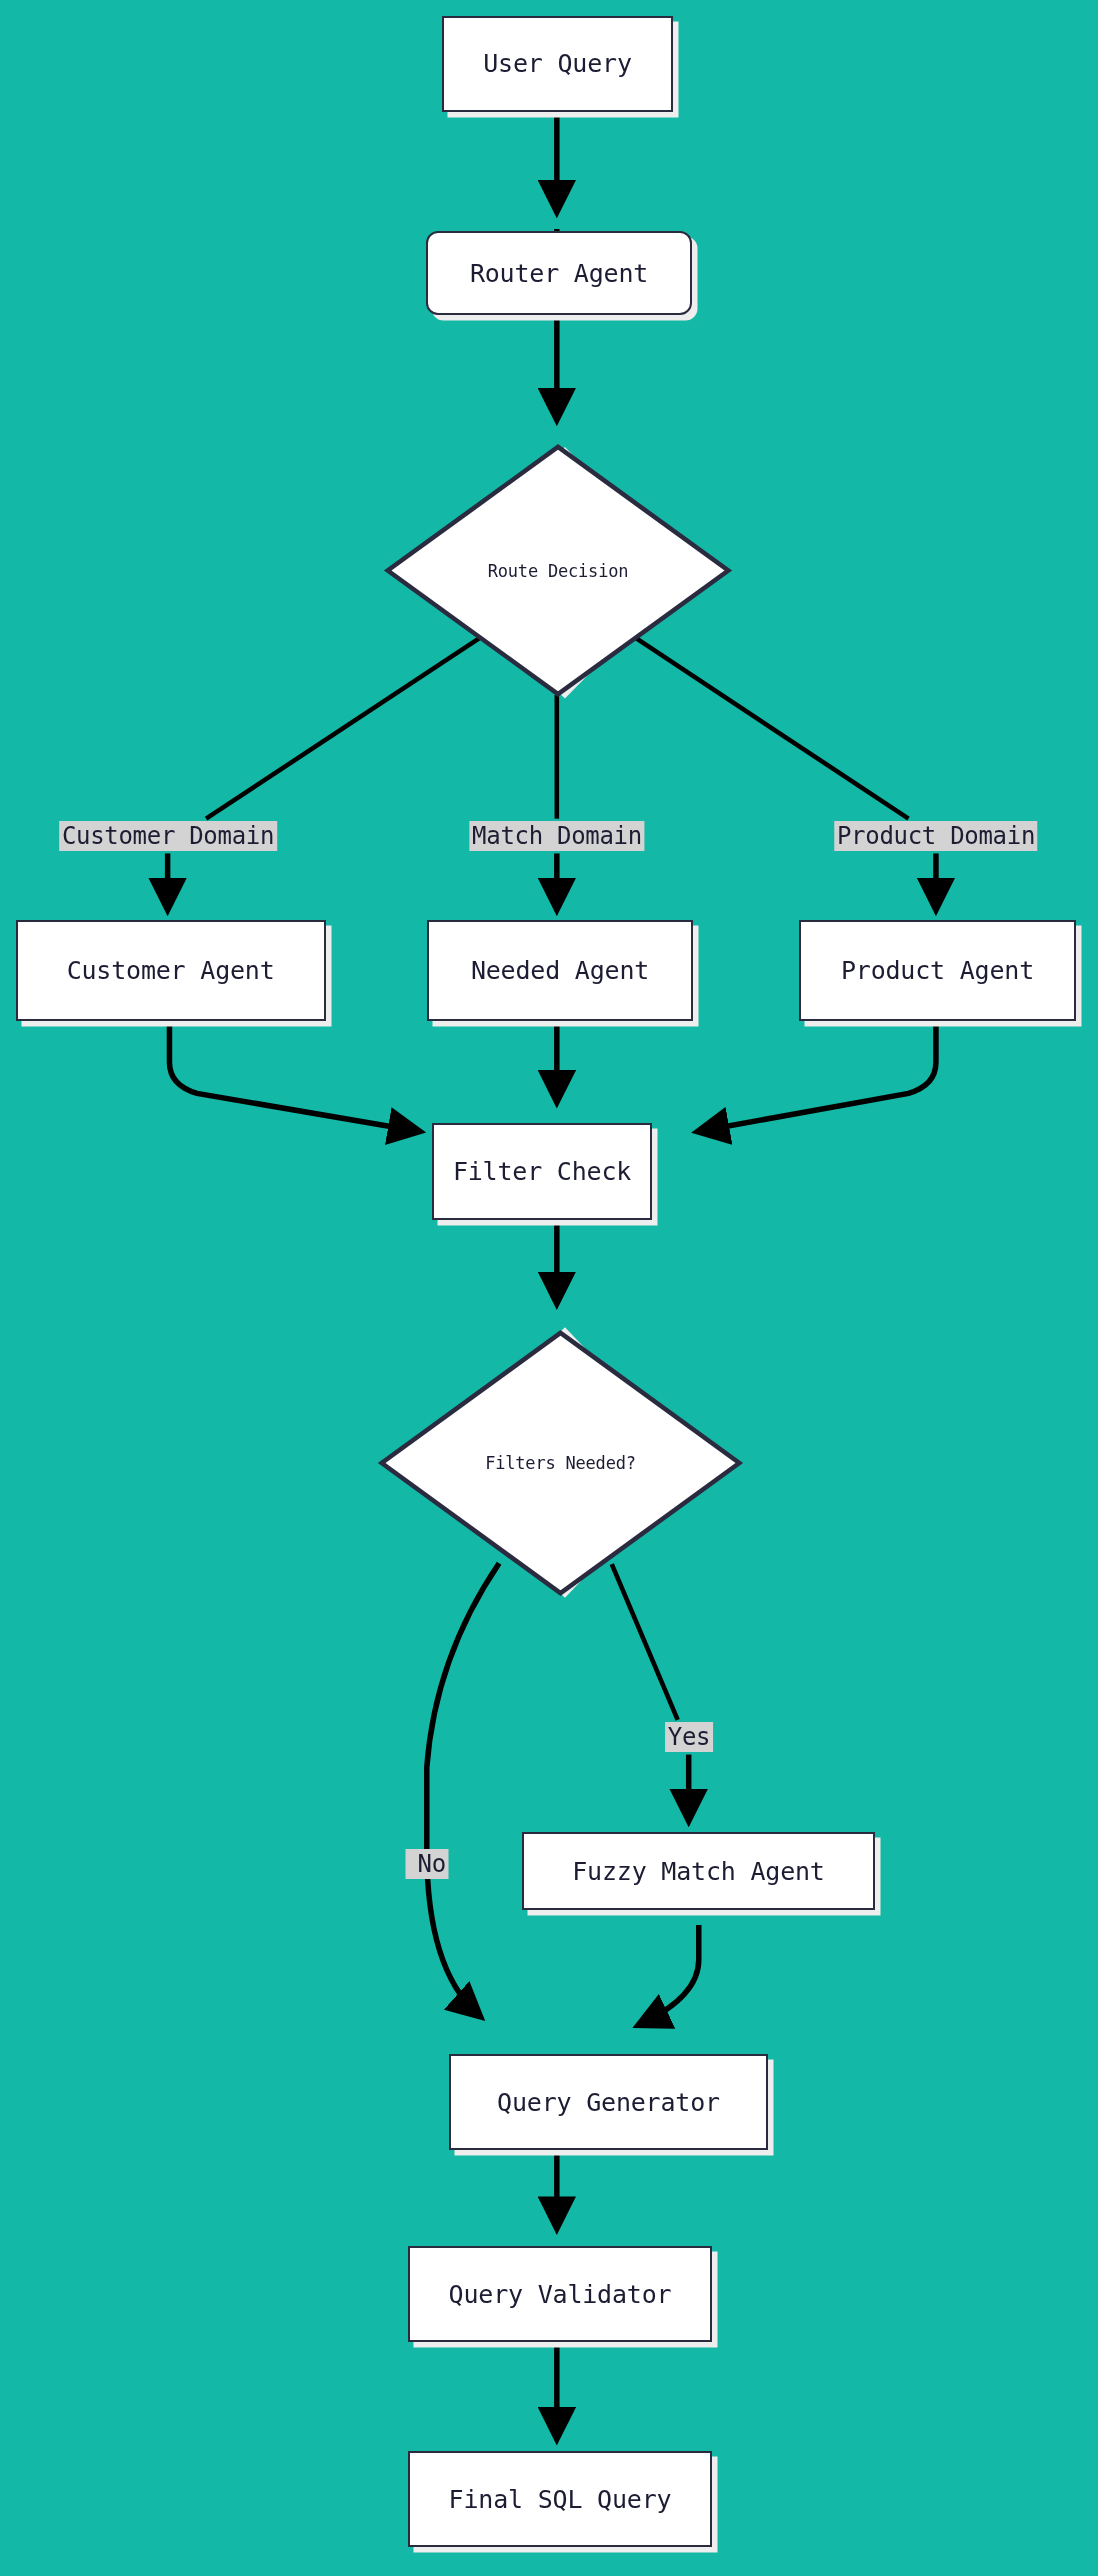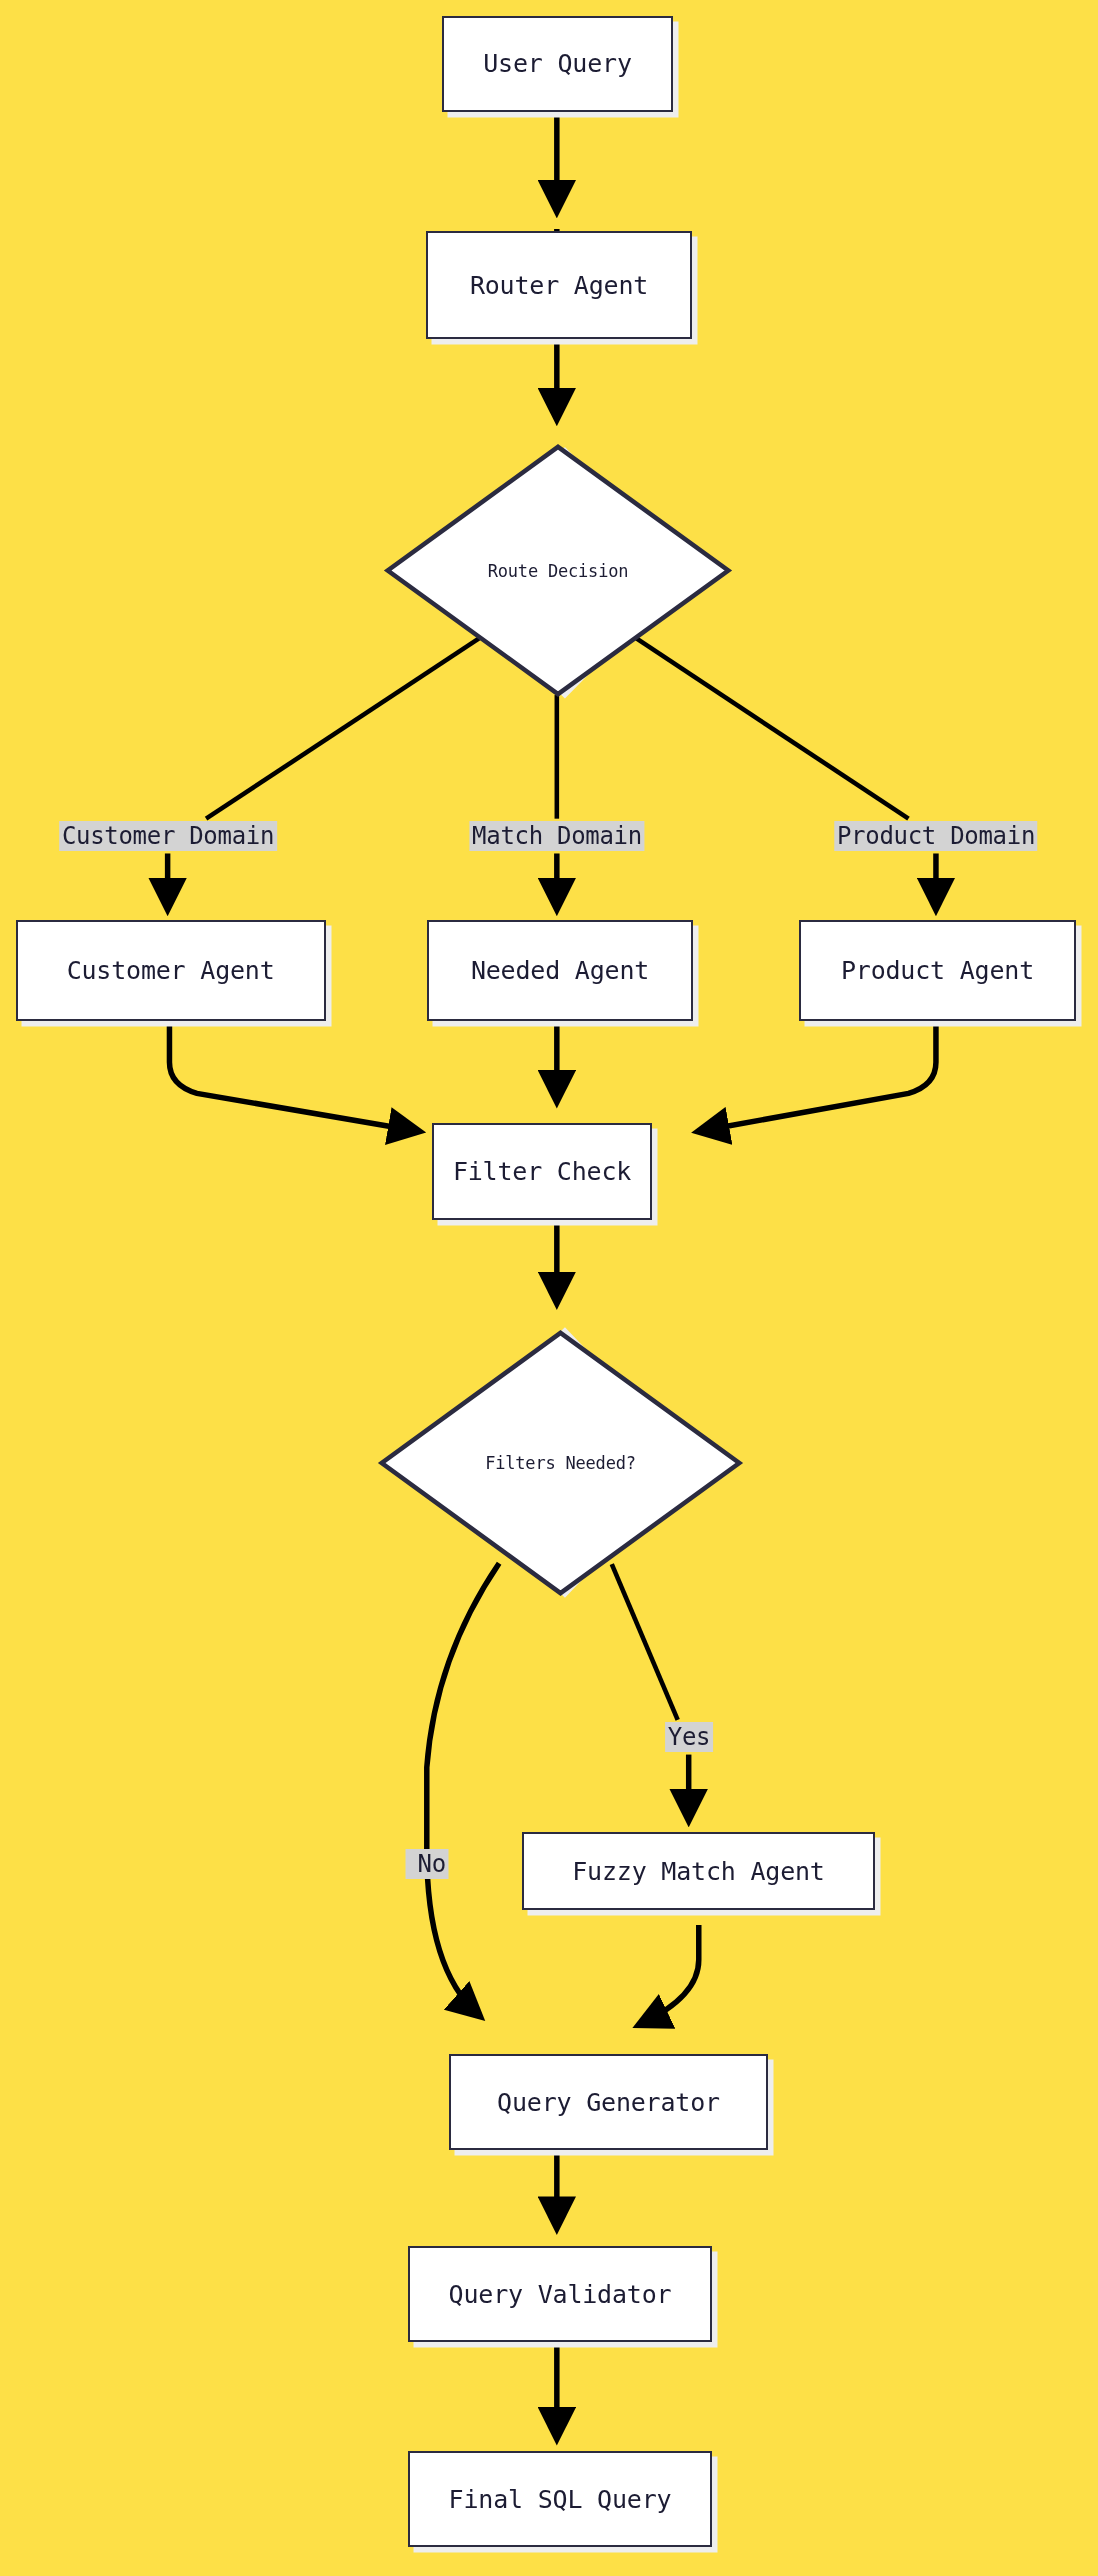--- a/index.html
+++ b/index.html
@@ -7,21 +7,21 @@
     padding: 0;
     background: #ffffff;
   }
   body {
     font-family: "DejaVu Sans Mono", "Liberation Mono", monospace;
   }
   #canvas {
     position: relative;
     width: 1099px;
     height: 2576px;
-    background: #fde047;
+    background: #14b8a6;
     overflow: hidden;
   }
   #edges {
     position: absolute;
     left: 0;
     top: 0;
     width: 1099px;
     height: 2576px;
     pointer-events: none;
   }
@@ -134,21 +134,21 @@
 
     <path d="M 608 2350 L 608 2430" stroke="#000000" stroke-width="6" fill="none" marker-end="url(#ah)"></path>
 
     <path d="M 608 2560 L 608 2660" stroke="#000000" stroke-width="6" fill="none" marker-end="url(#ah)"></path>
   </svg>
 
   <div class="node rect" style="left:442px; top:15.6px; width:231px; height:96px;">
     <span class="lbl">User Query</span>
   </div>
 
-  <div class="node rect" style="left:426px; top:231px; width:266px; height:108px;">
+  <div class="node rect" style="left:426px; top:231px; width:266px; height:84px;border-radius:12px;">
     <span class="lbl">Router Agent</span>
   </div>
 
   <div class="diamond-wrap" style="left:385px; top:444px; width:346px; height:253px;">
     <svg width="346" height="253" viewBox="0 0 378 276" xmlns="http://www.w3.org/2000/svg">
       <polygon points="189,3 375,138 189,273 3,138" fill="#ffffff" stroke="#2b2b40" stroke-width="5"></polygon>
     </svg>
     <span class="lbl">Route Decision</span>
   </div>
 

